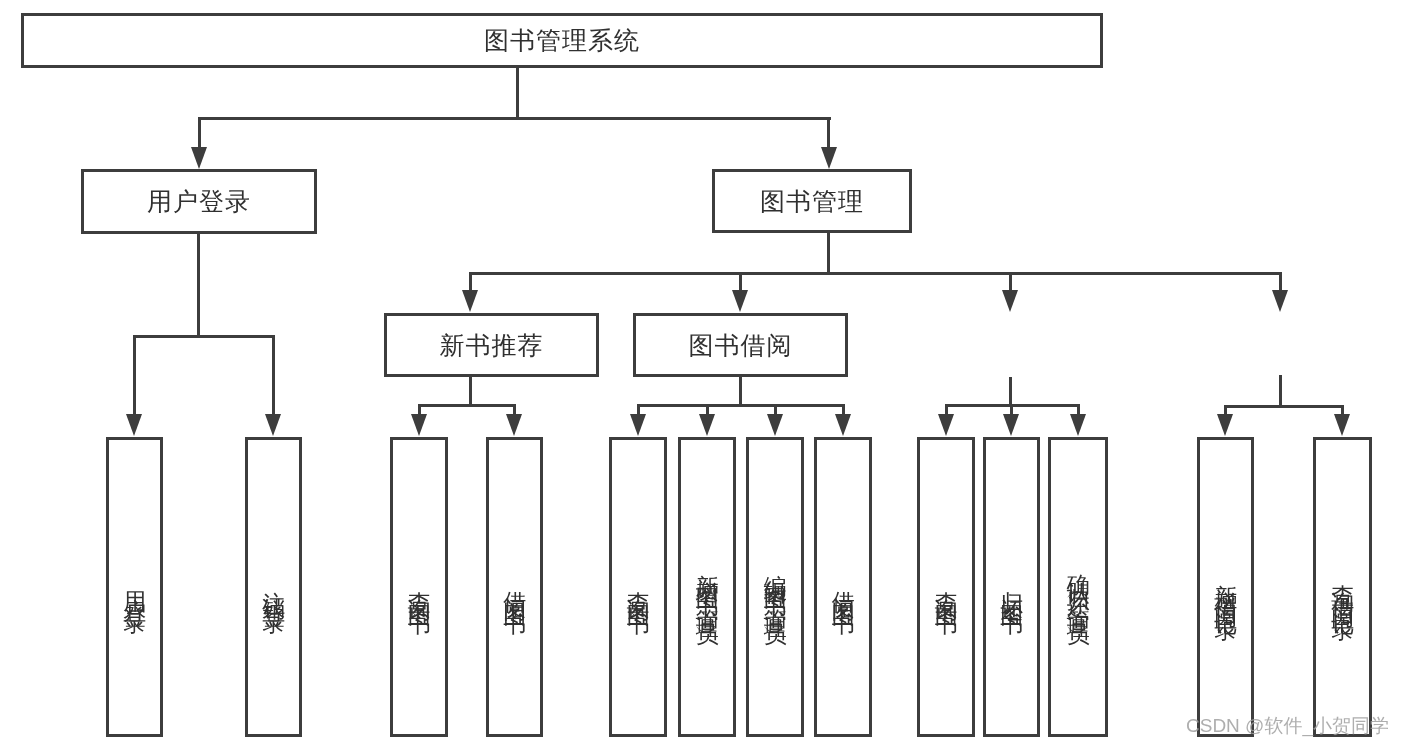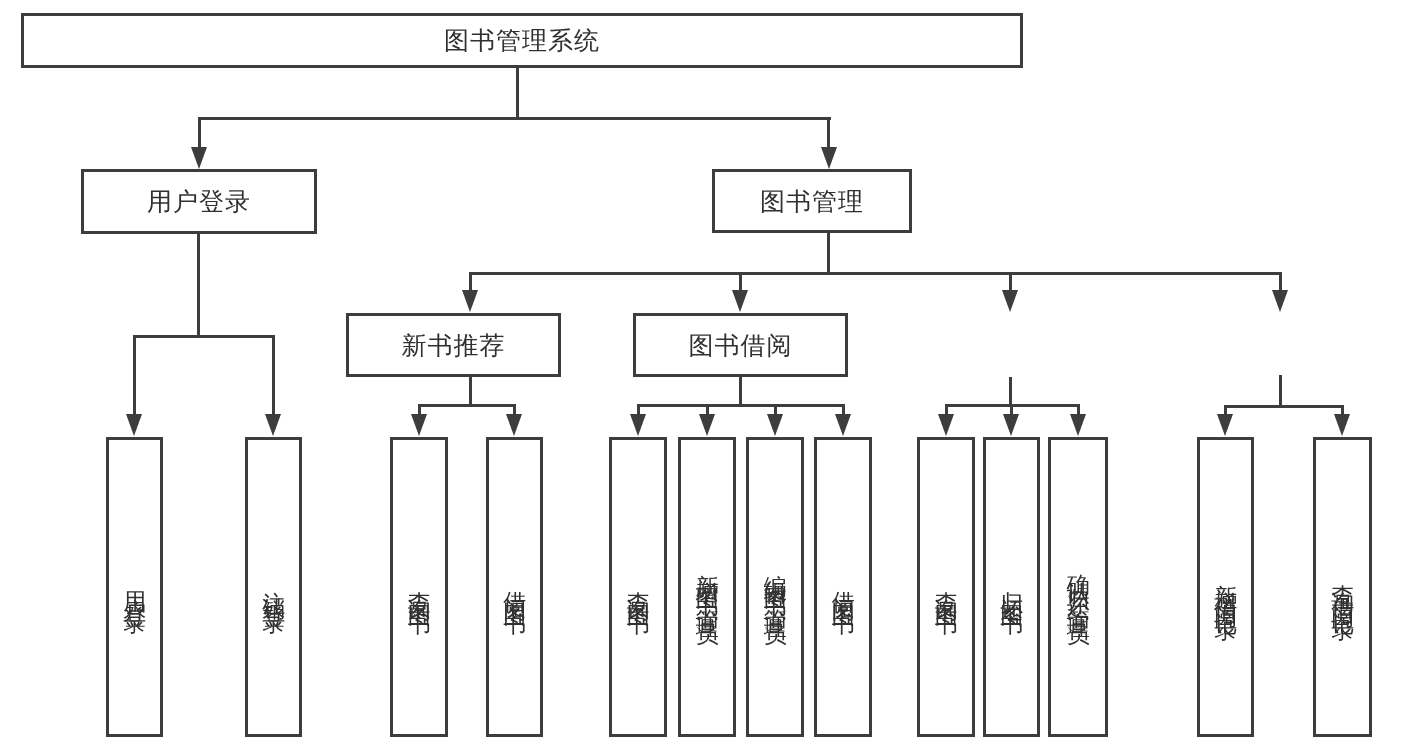--- a/index.html
+++ b/index.html
@@ -25,32 +25,32 @@
   .wm{
     position:absolute;left:1186px;top:713px;z-index:6;
     font-size:19px;color:rgba(160,160,160,0.85);white-space:nowrap;
   }
 </style>
 </head>
 <body>
 
 <div id="canvas">
 
-  <div class="b hb" style="left:21px;top:13px;width:1002px;height:55px;font-family:Liberation Serif, serif;">
+  <div class="b hb" style="left:21px;top:13px;width:1082px;height:55px;font-family:Liberation Serif, serif;">
     <span>图书管理系统</span>
   </div>
 
   <div class="b hb" style="left:81px;top:169px;width:236px;height:65px;">
     <span>用户登录</span>
   </div>
   <div class="b hb" style="left:712px;top:169px;width:200px;height:64px;">
     <span>图书管理</span>
   </div>
 
-  <div class="b hb" style="left:346px;top:313px;width:215px;height:64px;">
+  <div class="b hb" style="left:384px;top:313px;width:215px;height:64px;">
     <span>新书推荐</span>
   </div>
   <div class="b hb" style="left:633px;top:313px;width:215px;height:64px;">
     <span>图书借阅</span>
   </div>
 
   <div class="b vb" style="left:106px;top:437px;width:57px;height:300px;">
     <span class="vt">用户登录</span>
   </div>
   <div class="b vb" style="left:245px;top:437px;width:57px;height:300px;">
@@ -146,14 +146,15 @@
   <div class="ar" style="left:1003px;top:414px;"></div>
   <div class="ar" style="left:1070px;top:414px;"></div>
 
   <div class="ln" style="left:1279px;top:375px;width:3px;height:32px;"></div>
   <div class="ln" style="left:1224px;top:405px;width:120px;height:3px;"></div>
   <div class="ln" style="left:1224px;top:405px;width:3px;height:10px;"></div>
   <div class="ln" style="left:1341px;top:405px;width:3px;height:10px;"></div>
   <div class="ar" style="left:1217px;top:414px;"></div>
   <div class="ar" style="left:1334px;top:414px;"></div>
 
+  <div class="wm">CSDN @软件_小贺同学</div>
 
 </div>
 
 </body></html>

